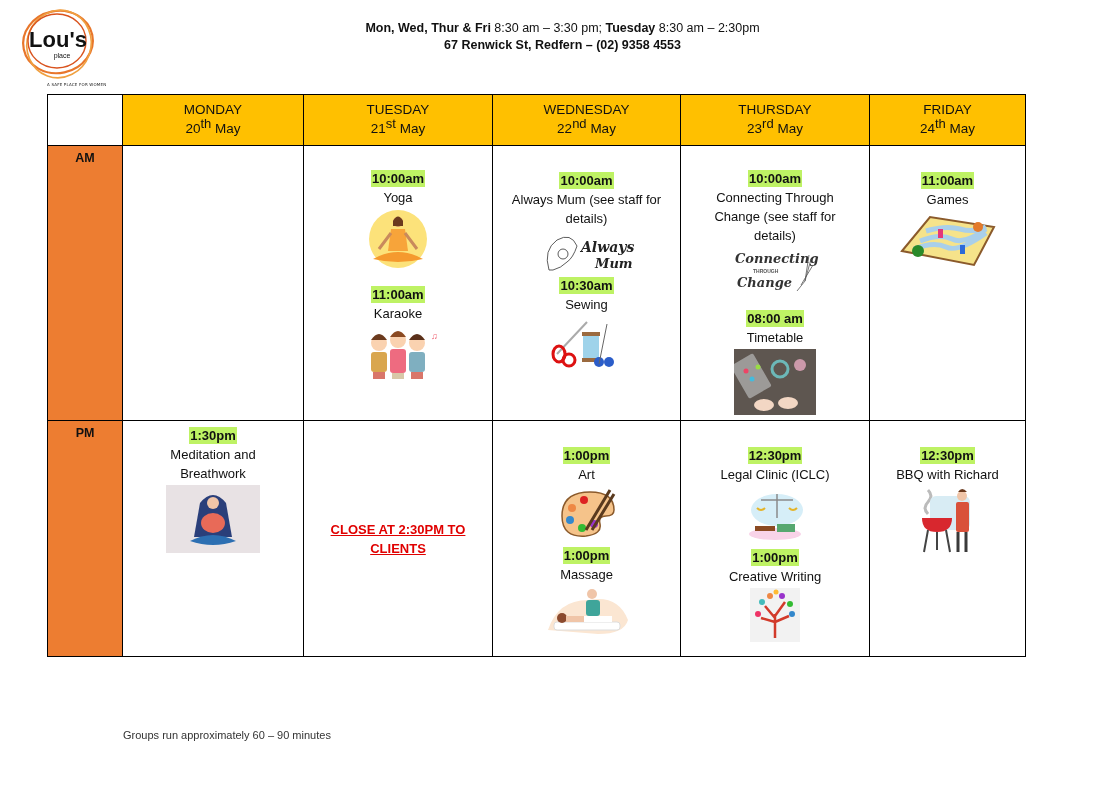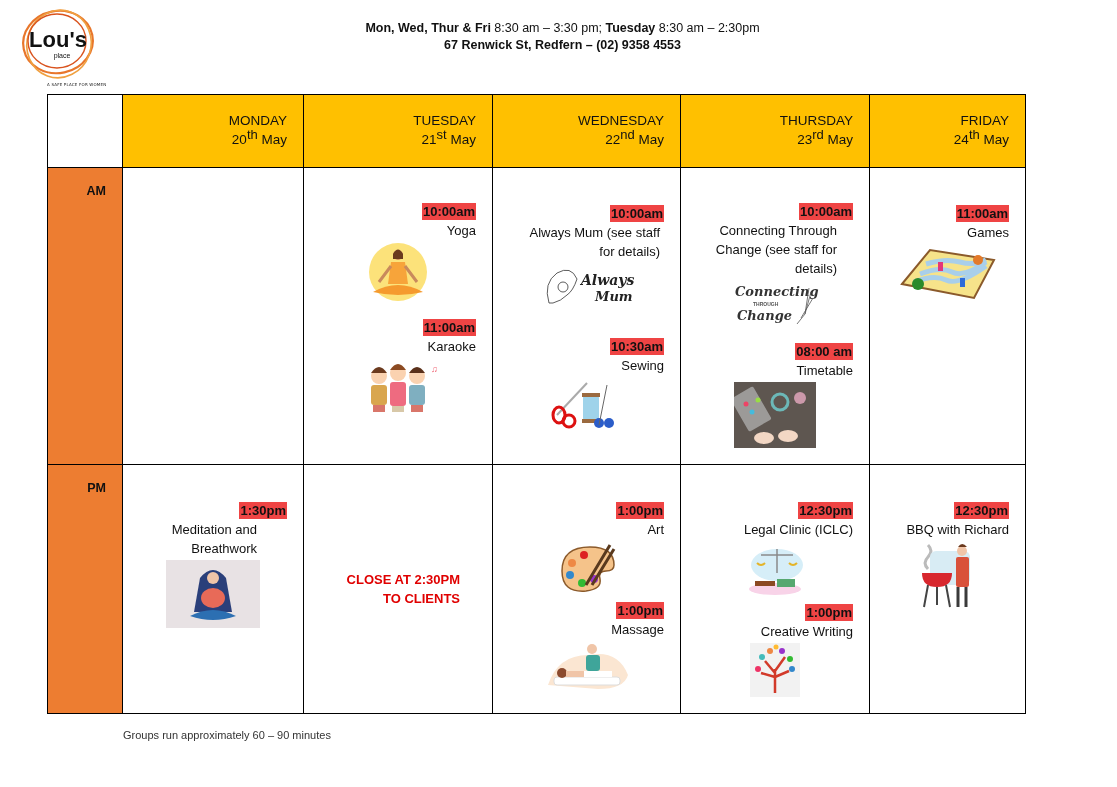--- a/index.html
+++ b/index.html
@@ -3,28 +3,28 @@
 <meta charset="utf-8">
 <style>
   html, body { margin:0; padding:0; background:#fff; }
   body { width:1117px; height:787px; position:relative; font-family:"Liberation Sans", sans-serif; color:#111; overflow:hidden; }
   .logo { position:absolute; left:18px; top:4px; width:80px; height:86px; }
   .logo-tag { position:absolute; left:47px; top:82px; font-size:4px; letter-spacing:0.2px; font-family:"DejaVu Sans", sans-serif; color:#222; }
   .head { position:absolute; left:300px; width:525px; top:20px; text-align:center; font-size:12.5px; line-height:17px; }
   .head .title { font-weight:bold; text-decoration:underline; font-size:13px; }
   .head b { font-weight:bold; }
   table.tt { position:absolute; left:47px; top:94px; border-collapse:collapse; table-layout:fixed; }
-  table.tt td, table.tt th { border:1.5px solid #000; padding:16px; vertical-align:top; text-align:right; }
+  table.tt td, table.tt th { border:1.5px solid #000; padding:5px; vertical-align:top; text-align:center; }
   th.day { background:#FFC000; font-weight:normal; font-size:13.5px; line-height:19px; height:40px; vertical-align:middle; }
   th.day sup { font-size:13px; vertical-align:5px; line-height:0; }
   td.period { background:#ED7D31; text-align:left; vertical-align:middle; font-size:12.5px; font-weight:bold; padding-left:6px; }
   .ev { font-size:13px; font-weight:bold; line-height:19px; }
-  .time { background:#ef4444; font-weight:bold; display:inline-block; padding:0 1px; line-height:17px; }
+  .time { background:#bef264; font-weight:bold; display:inline-block; padding:0 1px; line-height:17px; }
   .name { display:block; font-weight:normal; }
-  .close { color:#E00000; font-weight:bold; font-size:13px; line-height:19px; }
+  .close { color:#E00000; font-weight:bold; font-size:13px; line-height:19px;text-decoration:underline; }
   .pic { display:block; margin:2px auto 0; }
   .foot { position:absolute; left:95px; top:729px; font-size:11px; color:#333;margin-left:28px; }
 </style>
 </head>
 <body>
 
 <svg class="logo" viewBox="0 0 80 86">
   <ellipse cx="40" cy="38" rx="35" ry="31" fill="none" stroke="#E8762B" stroke-width="2.2" transform="rotate(-12 40 38)"></ellipse>
   <ellipse cx="41" cy="40" rx="32" ry="34" fill="none" stroke="#F0A040" stroke-width="1.6" transform="rotate(20 41 40)"></ellipse>
   <ellipse cx="39" cy="37" rx="29" ry="27" fill="none" stroke="#D9531E" stroke-width="1.4"></ellipse>
@@ -99,21 +99,21 @@
       <div class="ev" style="margin-top:20px">
         <span class="time">10:00am</span>
         <span class="name" style="padding:0 4px">Always Mum (see staff for details)</span>
         <svg class="pic" width="96" height="46" viewBox="0 0 96 46">
           <path d="M10 40 q-6 -20 8 -30 q14 -8 20 6 q-4 12 -10 16 q-6 6 -14 8z" fill="none" stroke="#333" stroke-width="0.8"></path>
           <circle cx="24" cy="24" r="5" fill="none" stroke="#333" stroke-width="0.8"></circle>
           <text x="42" y="22" font-family="DejaVu Serif, serif" font-style="italic" font-size="14" fill="#222">Always</text>
           <text x="56" y="38" font-family="DejaVu Serif, serif" font-style="italic" font-size="13" fill="#222">Mum</text>
         </svg>
       </div>
-      <div class="ev" style="margin-top:28px">
+      <div class="ev" style="margin-top:0">
         <span class="time">10:30am</span>
         <span class="name">Sewing</span>
         <svg class="pic" width="76" height="52" viewBox="0 0 76 52">
           <path d="M8 38 l30 -32" stroke="#AAA" stroke-width="2"></path>
           <ellipse cx="10" cy="38" rx="6" ry="8" fill="none" stroke="#D11" stroke-width="3"></ellipse>
           <ellipse cx="20" cy="44" rx="6" ry="6" fill="none" stroke="#D11" stroke-width="3"></ellipse>
           <rect x="34" y="18" width="16" height="26" rx="3" fill="#9FD3EA"></rect>
               <rect x="33" y="16" width="18" height="4" fill="#9B6A3F"></rect>
               <rect x="33" y="42" width="18" height="4" fill="#9B6A3F"></rect>
           <circle cx="50" cy="46" r="5" fill="#2B5DC9"></circle>
@@ -161,21 +161,21 @@
           <rect x="38" y="18" width="5" height="9" fill="#E3367A"></rect>
               <rect x="60" y="34" width="5" height="9" fill="#2C6AD8"></rect>
         </svg>
       </div>
     </td>
   </tr>
 
   <tr style="height:236px">
     <td class="period">PM</td>
     <td>
-      <div class="ev" style="margin-top:20px">
+      <div class="ev" style="">
         <span class="time">1:30pm</span>
         <span class="name" style="padding:0 30px">Meditation and Breathwork</span>
         <svg class="pic" width="94" height="68" viewBox="0 0 94 68">
           <rect width="94" height="68" fill="#E8E2E4"></rect>
           <path d="M34 18 q13 -16 26 0 l6 34 h-38z" fill="#2A3F7A"></path>
           <circle cx="47" cy="18" r="6" fill="#F0C5A8"></circle>
           <ellipse cx="47" cy="38" rx="12" ry="10" fill="#E86A58"></ellipse>
           <path d="M24 56 q23 -12 46 0 q-23 8 -46 0z" fill="#2C6FB2"></path>
         </svg>
       </div>

